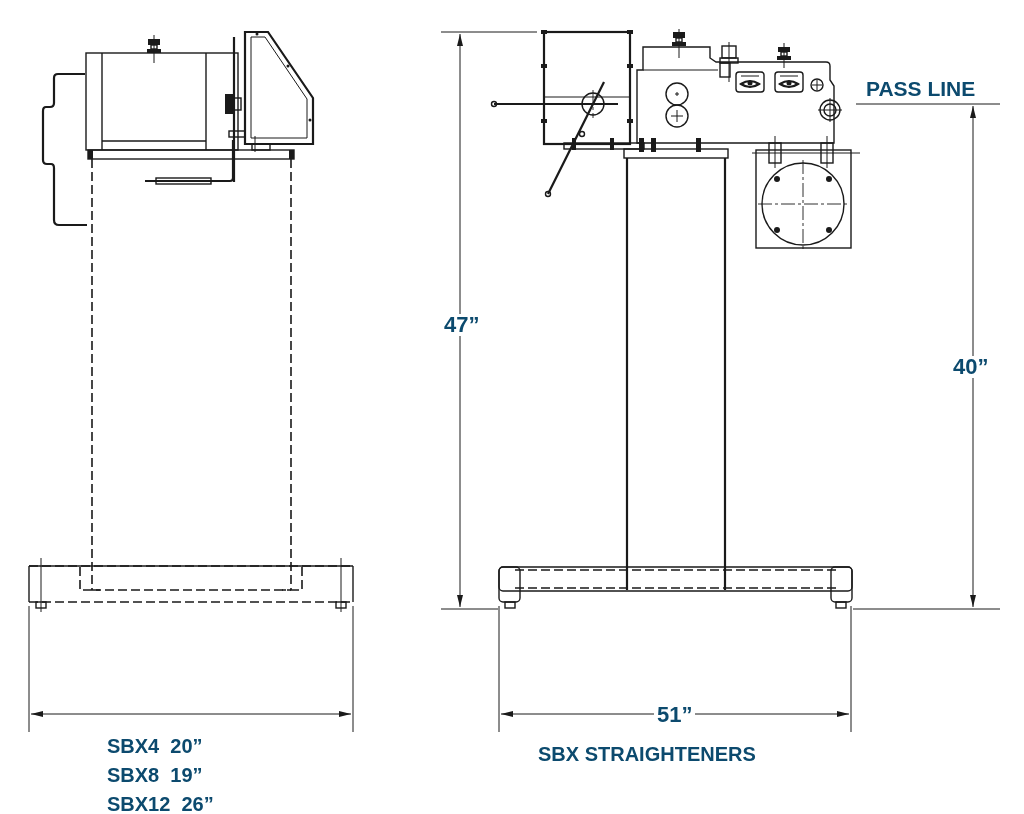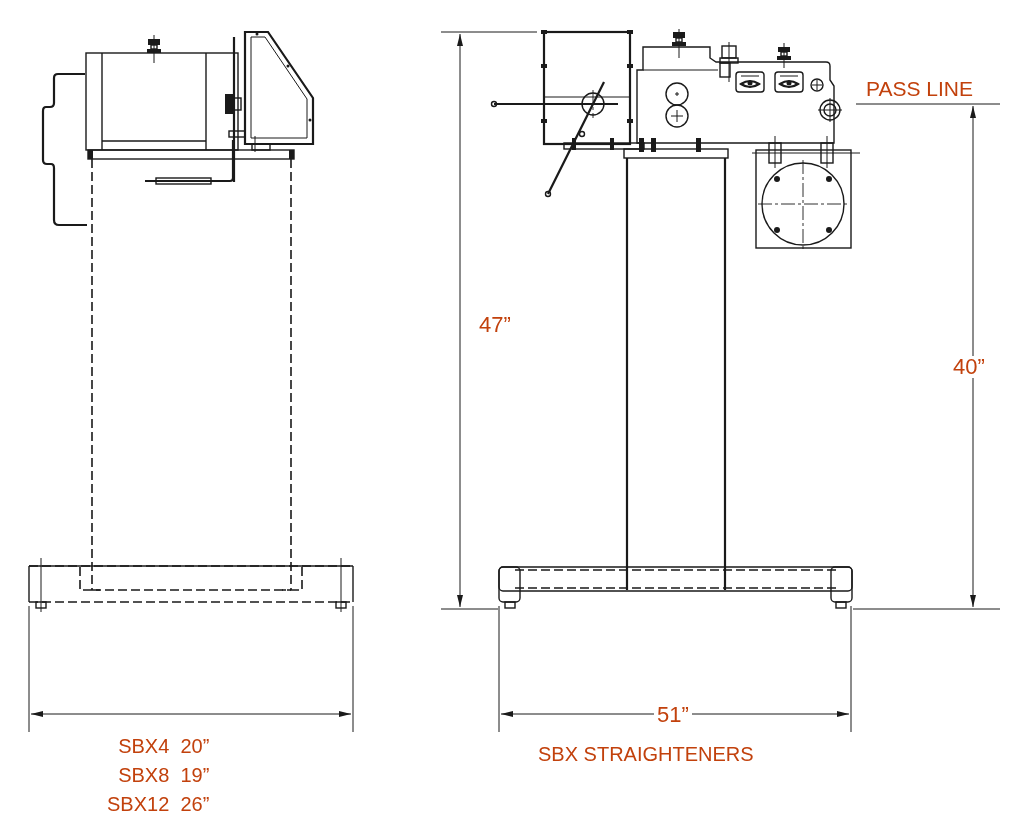--- a/index.html
+++ b/index.html
@@ -1,25 +1,24 @@
 <!DOCTYPE html>
 <html><head>
 <meta charset="utf-8">
 <style>
   html, body { margin: 0; padding: 0; background: #ffffff; }
   body { width: 1024px; height: 814px; position: relative; overflow: hidden; }
   .drawing { position: absolute; left: 0; top: 0; width: 1024px; height: 814px; }
   .label {
     position: absolute;
     font-family: "Liberation Sans", sans-serif;
-    font-weight: normal;
-    color: #c2410c;
+    font-weight: bold;
+    color: #0c4a6e;
     white-space: nowrap;
     line-height: 1;
-    text-align: right;
   }
   .dim-label { font-size: 22px; background: #ffffff; padding: 0 3px; }
   .pass-line { font-size: 21px; }
   .model-list { font-size: 20px; }
   .model-list div { height: 29px; }
   .title { font-size: 20px; }
   svg .ln { stroke: #1a1a1a; fill: none; stroke-width: 1.4; }
   svg .thk { stroke: #1a1a1a; fill: none; stroke-width: 2.2; }
   svg .thin { stroke: #1a1a1a; fill: none; stroke-width: 1; }
   svg .dash { stroke: #1a1a1a; fill: none; stroke-width: 1.6; stroke-dasharray: 9 4; }
@@ -214,21 +213,21 @@
     <line class="thin" x1="499" y1="606" x2="499" y2="732"></line>
     <line class="thin" x1="851" y1="606" x2="851" y2="732"></line>
     <line class="thin" x1="501" y1="714" x2="849" y2="714" marker-start="url(#arr)" marker-end="url(#arr)"></line>
 
     <line class="thin" x1="856" y1="104" x2="1000" y2="104"></line>
     <line class="thin" x1="853" y1="609" x2="1000" y2="609"></line>
     <line class="thin" x1="973" y1="106" x2="973" y2="607" marker-start="url(#arr)" marker-end="url(#arr)"></line>
   </g>
 </svg>
 
-<div class="label dim-label" style="left:441px; top:314px;margin-left:35px;">47”</div>
+<div class="label dim-label" style="left:441px; top:314px;">47”</div>
 <div class="label dim-label" style="left:950px; top:356px;">40”</div>
 <div class="label dim-label" style="left:654px; top:704px;">51”</div>
 <div class="label pass-line" style="left:866px; top:78px;">PASS LINE</div>
 
 <div class="label model-list" style="left:107px; top:736px;">
   <div style="white-space:pre;">SBX4  20”</div>
   <div style="white-space:pre;">SBX8  19”</div>
   <div style="white-space:pre;">SBX12  26”</div>
 </div>
 

